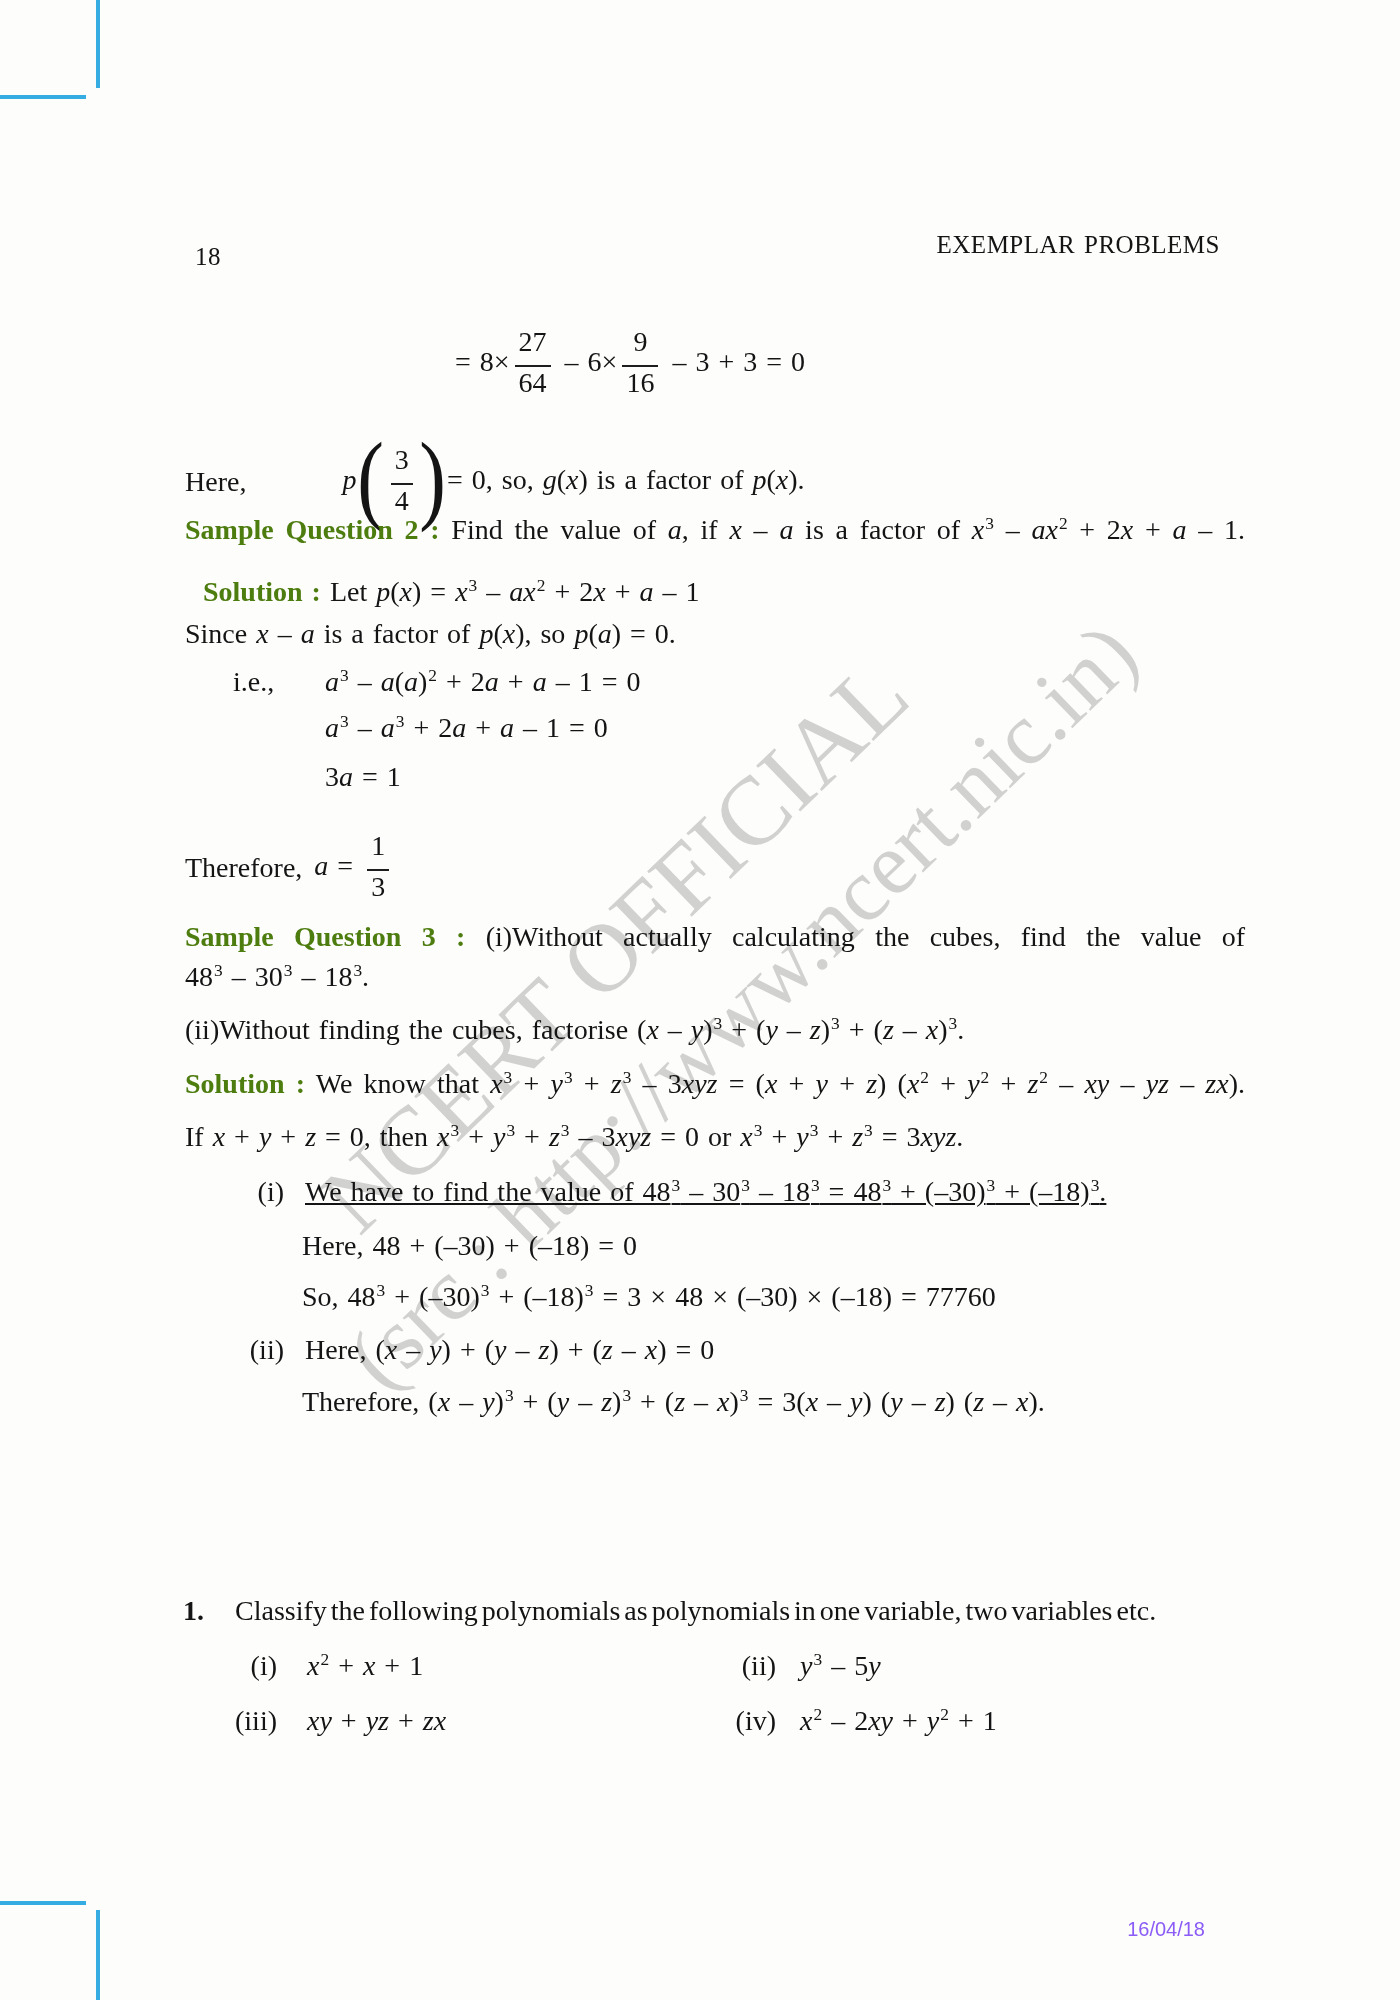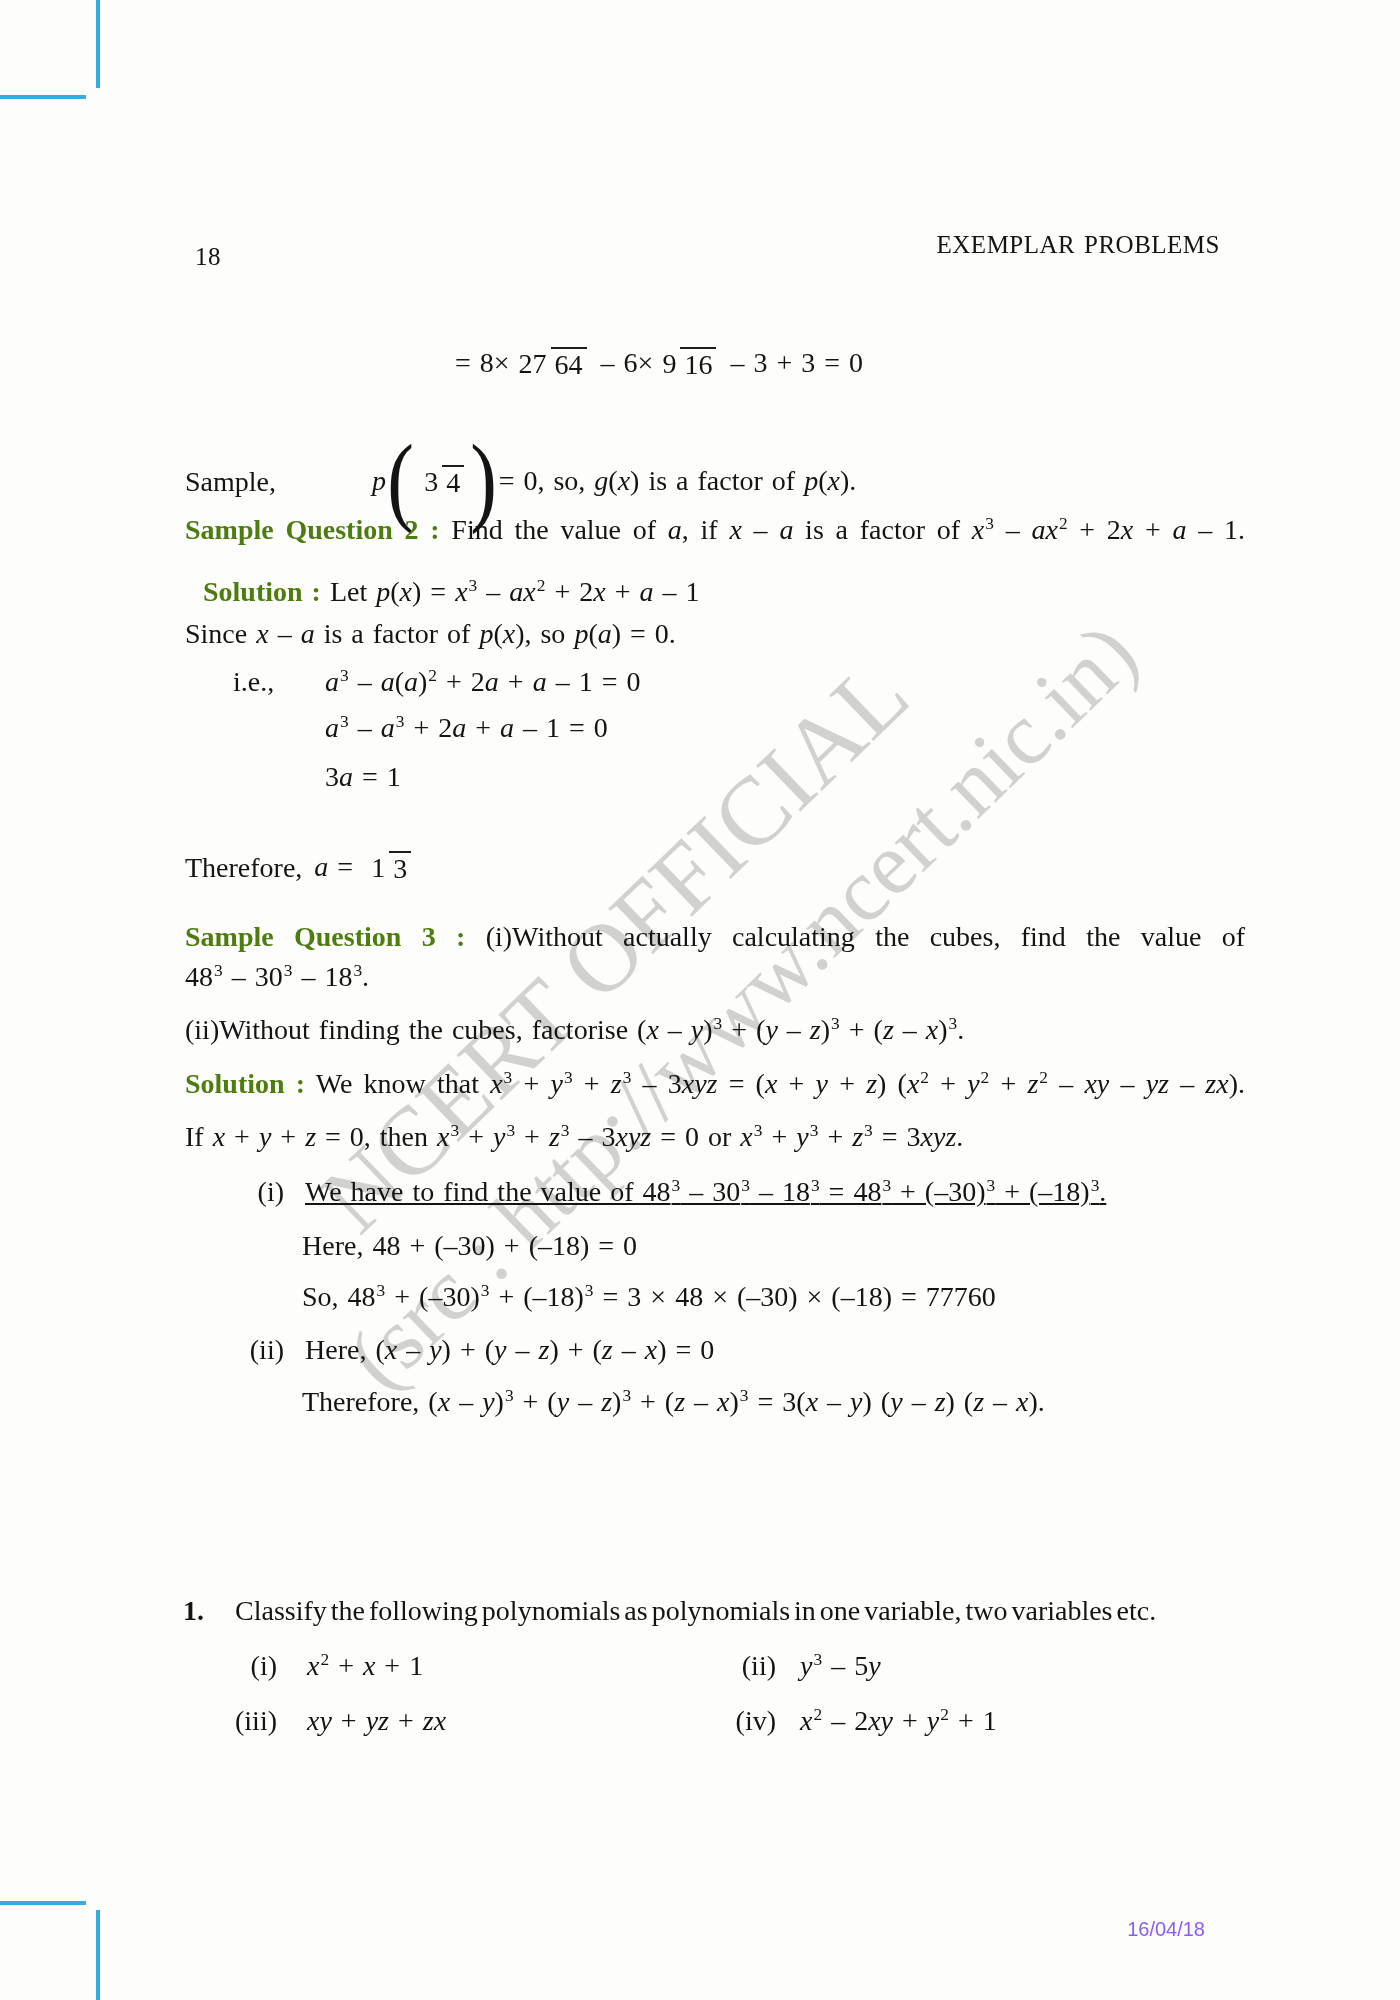--- a/index.html
+++ b/index.html
@@ -9,21 +9,21 @@
     background:#fdfdfc;color:#141414;
     font-family:"Liberation Serif", serif;
   }
   .line{position:absolute;font-size:28px;line-height:36px;white-space:nowrap;word-spacing:2px;}
   .wrap{white-space:normal;width:1060px;text-align:justify;text-align-last:justify;word-spacing:-1px;}
   .accent{color:#4d7c0f;font-weight:bold;}
   .hdr{font-size:25px;line-height:32px;letter-spacing:0.5px;}
   .vcenter{display:flex;align-items:center;}
   .sp96{display:inline-block;width:96px;}
   sup{font-size:0.62em;line-height:0;vertical-align:baseline;position:relative;top:-0.55em;margin-left:1px;}
-  .frac{display:inline-flex;flex-direction:row;align-items:center;vertical-align:middle;margin:0 5px;transform:translateY(-2px);}
+  .frac{display:inline-flex;flex-direction:column;align-items:center;vertical-align:middle;margin:0 5px;transform:translateY(-2px);gap:8px;}
   .frac .fn,.frac .fd{display:block;line-height:1.12;padding:0 4px;text-align:center;}
   .frac .fd{border-top:2px solid #1d1d1d;}
   .bigp{font-size:100px;line-height:0;vertical-align:middle;display:inline-block;position:relative;top:-4px;transform:scaleX(0.8);margin:0 -2px;}
   .cropmark{position:absolute;background:#35ADE3;}
   .watermark{
     position:absolute;left:-187px;top:862px;width:1700px;height:270px;
     transform:rotate(-44deg);color:rgba(70,70,70,0.24);
     text-align:center;pointer-events:none;
   }
   .wm1{font-size:97px;line-height:130px;}
@@ -58,21 +58,21 @@
     <span>= 8×<span class="frac">
           <span class="fn">27</span>
           <span class="fd">64</span>
         </span> – 6×<span class="frac">
           <span class="fn">9</span>
           <span class="fd">16</span>
         </span> – 3 + 3  = 0</span>
   </div>
 
   <div class="line vcenter" style="left:185px;top:430px;height:104px;">
-    <span>Sample,</span>
+    <span>Here,</span>
     <span class="sp96"></span>
     <span><i>p</i><span class="bigp">(</span><span class="frac">
           <span class="fn">3</span>
           <span class="fd">4</span>
         </span><span class="bigp">)</span>= 0, so, <i>g</i>(<i>x</i>) is a factor of <i>p</i>(<i>x</i>).</span>
   </div>
 
   <div class="line wrap" style="left:185px;top:512px;">
     <b class="accent">Sample Question 2 :</b>
     <span>Find the value of <i>a</i>, if <i>x</i> – <i>a</i> is a factor of <i>x</i><sup>3</sup> – <i>ax</i><sup>2</sup> + 2<i>x</i> + <i>a</i> – 1.</span>

